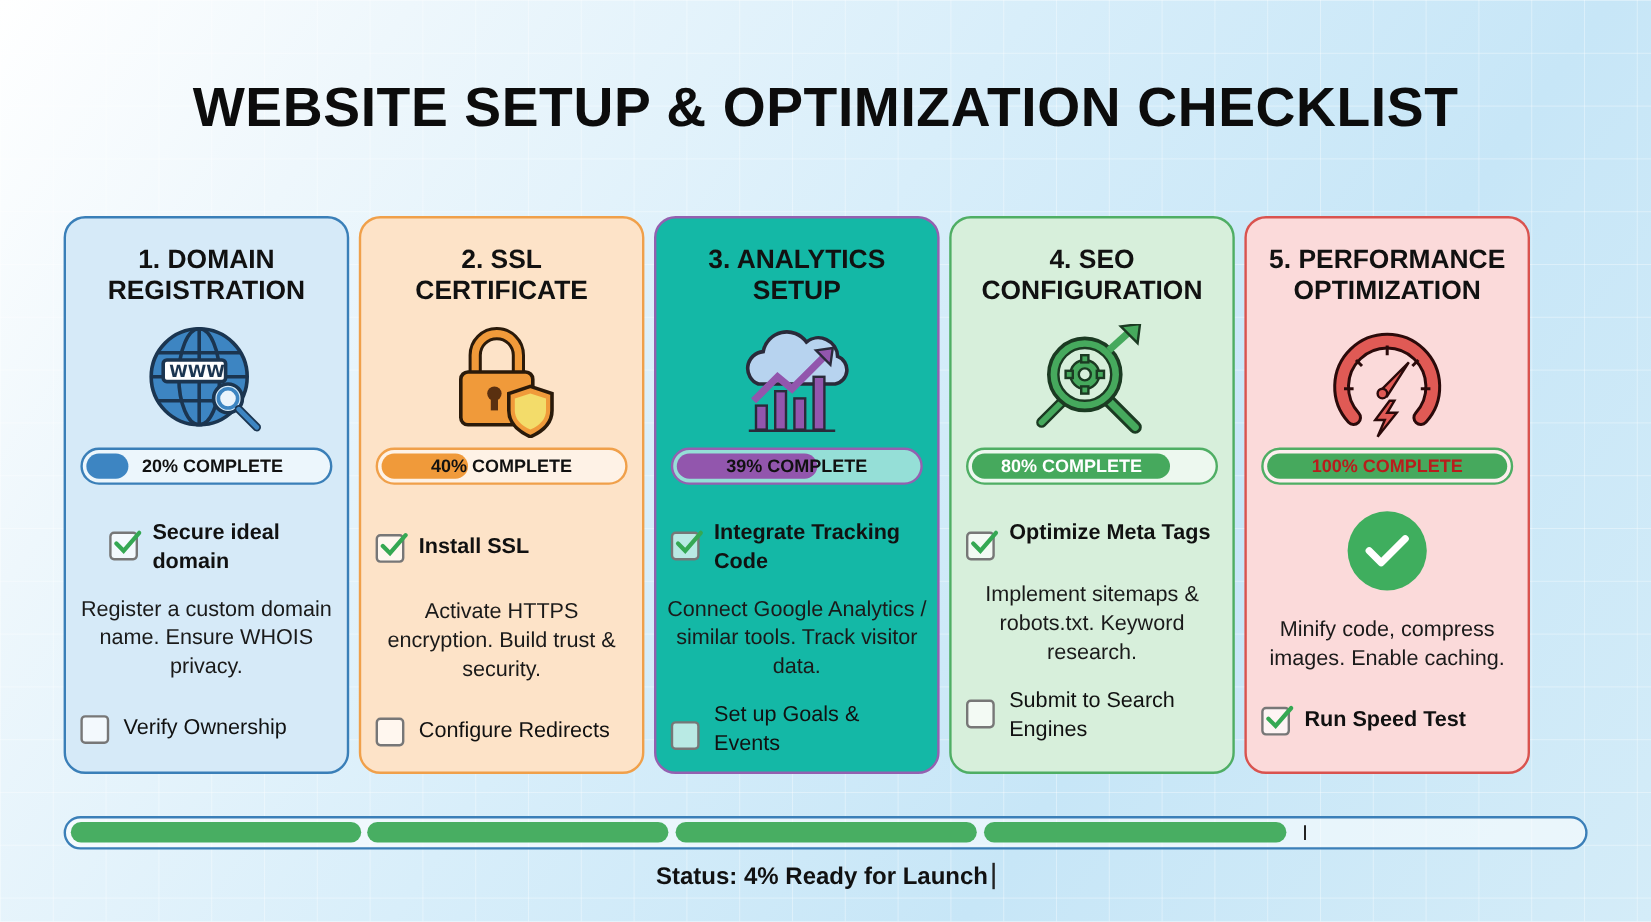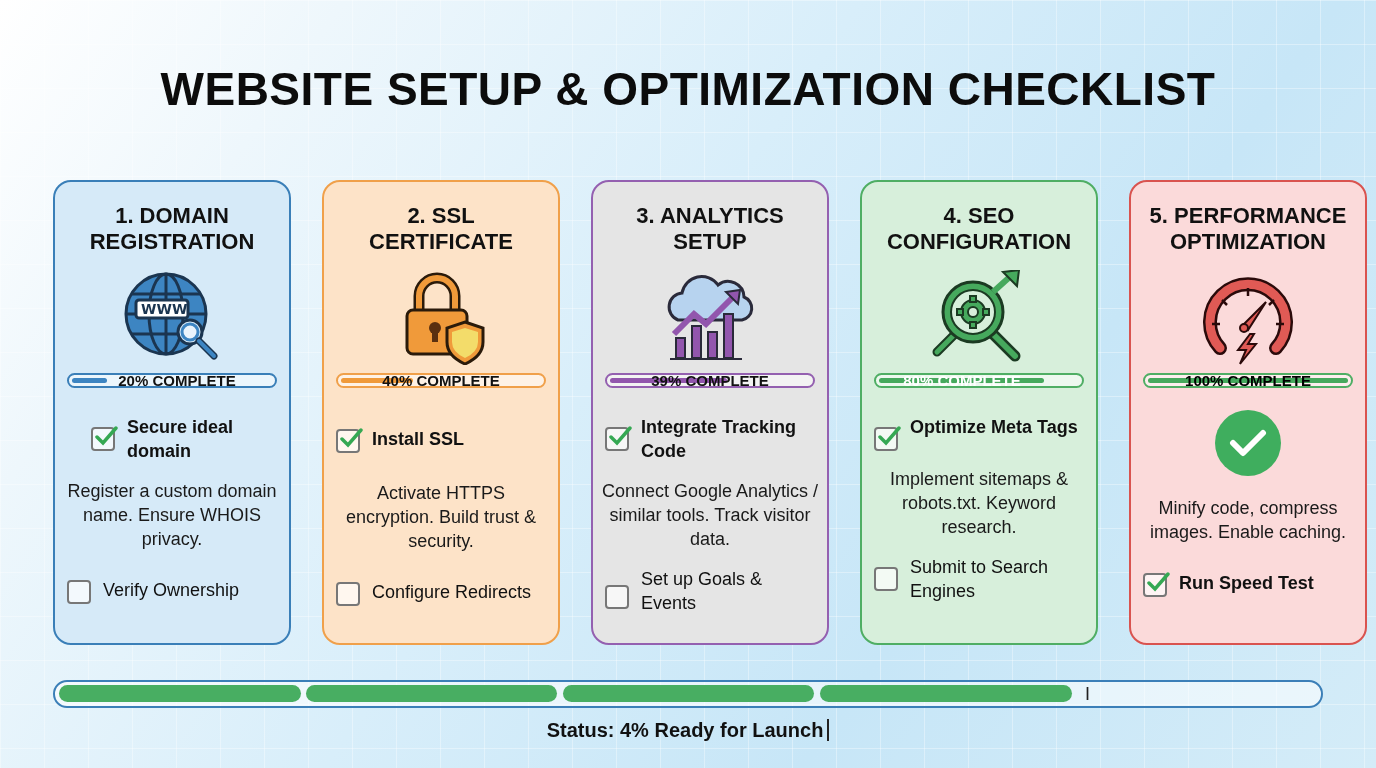--- a/index.html
+++ b/index.html
@@ -20,21 +20,21 @@
   }
   .title {
     position: absolute; top: 62px; left: 0; width: 1376px;
     text-align: center;
     font-size: 46px; font-weight: 900; letter-spacing: 0.5px;
     color: #0c0c0c;
     font-family: "Liberation Sans", sans-serif;
   }
   .cards {
     position: absolute; top: 180px; left: 53px;
-    display: flex; gap: 31px;
+    display: flex; gap: 8px;
   }
   .card {
     width: 238px; height: 465px;
     border-radius: 18px;
     border: 2px solid;
     position: relative;
     display: flex; flex-direction: column; align-items: center;
   }
   .card-title {
     margin-top: 21px;
@@ -42,21 +42,21 @@
     text-align: center; color: #111;
     white-space: pre-line;
   }
   .icon-wrap {
     margin-top: 12px;
     width: 110px; height: 100px;
     display: flex; align-items: center; justify-content: center;
   }
   .progress {
     margin-top: 6px;
-    width: 210px; height: 15px;
+    width: 210px; height: 31px;
     border-radius: 16px;
     border: 2.5px solid;
     background: rgba(255,255,255,0.55);
     position: relative;
     overflow: hidden;
   }
   .progress-fill {
     position: absolute; left: 3px; top: 3px; bottom: 3px;
     border-radius: 12px;
   }
@@ -186,21 +186,21 @@
       </span>
       <span>Install SSL</span>
     </div>
     <div class="desc" style="margin-top:28px;">Activate HTTPS encryption. Build trust &amp; security.</div>
     <div class="task" style="margin-top:27px;">
       <span class="checkbox"></span>
       <span>Configure Redirects</span>
     </div>
   </div>
 
-  <div class="card" style="background:#e5e5e5;border-color:#9460b0;">
+  <div class="card" style="background:#14b8a6;border-color:#9460b0;">
     <div class="card-title">3. ANALYTICS
 SETUP</div>
     <div class="icon-wrap">
       <svg width="100" height="95" viewBox="0 0 100 95">
         <path d="M18 50 a14 14 0 0 1 4 -27 a20 20 0 0 1 36 -8 a16 16 0 0 1 26 12 a12 12 0 0 1 -2 23 Z" fill="#b7d3ef" stroke="#2a2a3a" stroke-width="3"></path>
         <rect x="16" y="68" width="9" height="20" fill="#9256ad" stroke="#2a2a3a" stroke-width="2"></rect>
         <rect x="32" y="56" width="9" height="32" fill="#9256ad" stroke="#2a2a3a" stroke-width="2"></rect>
         <rect x="48" y="62" width="9" height="26" fill="#9256ad" stroke="#2a2a3a" stroke-width="2"></rect>
         <rect x="64" y="44" width="9" height="44" fill="#9256ad" stroke="#2a2a3a" stroke-width="2"></rect>
         <line x1="10" y1="89" x2="82" y2="89" stroke="#2a2a3a" stroke-width="2"></line>
@@ -283,21 +283,21 @@
           <line x1="14" y1="54" x2="22" y2="54"></line>
           <line x1="86" y1="54" x2="78" y2="54"></line>
         </g>
         <path d="M44 56 L68 32 L50 60 Z" fill="#e05a55" stroke="#2a0a0a" stroke-width="2"></path>
         <circle cx="46" cy="58" r="4" fill="#e05a55" stroke="#2a0a0a" stroke-width="2"></circle>
         <path d="M52 64 L40 80 L48 80 L42 94 L58 74 L50 74 L56 64 Z" fill="#e05a55" stroke="#2a0a0a" stroke-width="2"></path>
       </svg>
     </div>
     <div class="progress" style="border-color:#4fae64;">
       <div class="progress-fill" style="right:3px;background:#46a95d;"></div>
-      <div class="progress-label" style="color:#000000;">100% COMPLETE</div>
+      <div class="progress-label" style="color:#b91c1c;">100% COMPLETE</div>
     </div>
     <div class="big-check" style="margin-top:22px;">
       <svg width="38" height="30" viewBox="0 0 38 30">
           <path d="M4 15 L14 25 L34 5" fill="none" stroke="#fff" stroke-width="6" stroke-linecap="round" stroke-linejoin="round"></path>
         </svg>
     </div>
     <div class="desc" style="margin-top:20px;">Minify code, compress images. Enable caching.</div>
     <div class="task done" style="margin-top:27px;">
       <span class="checkbox">
         <svg width="24" height="24" viewBox="0 0 24 24">

